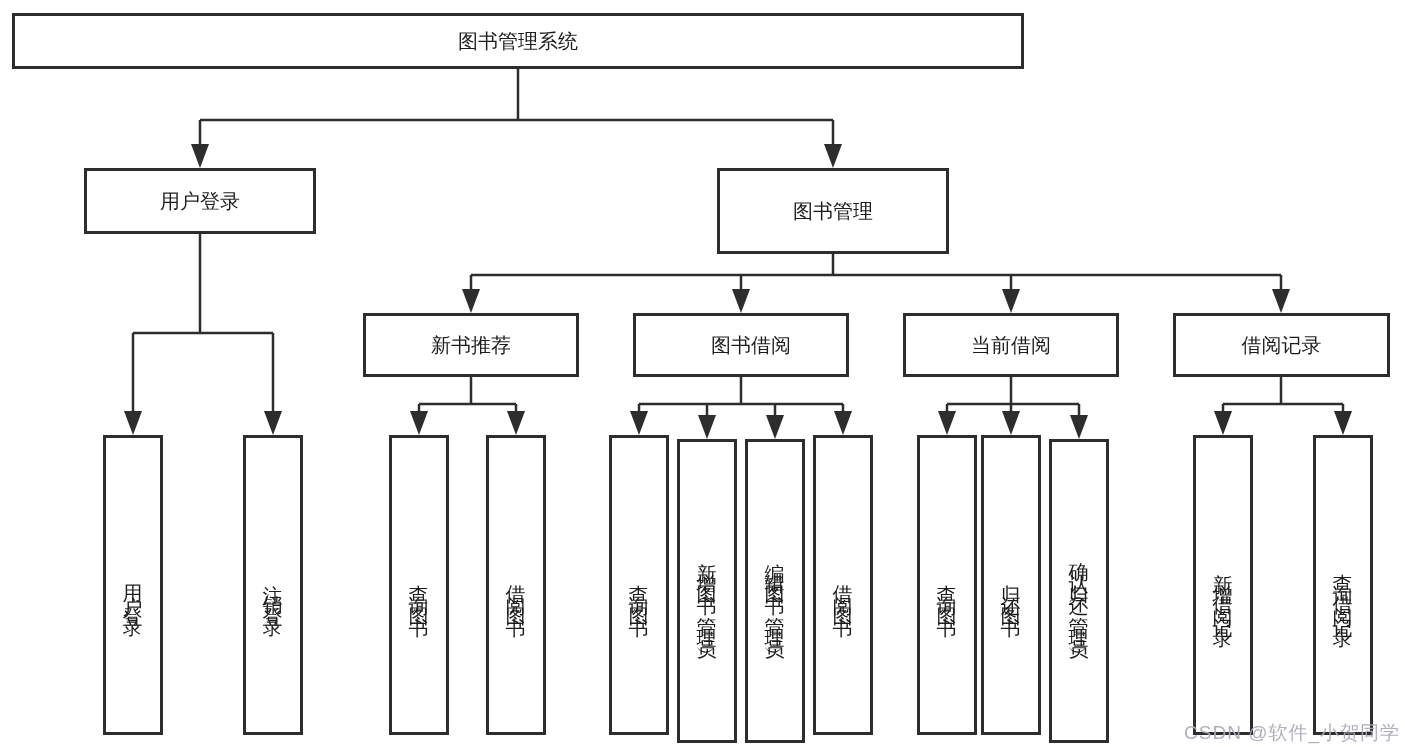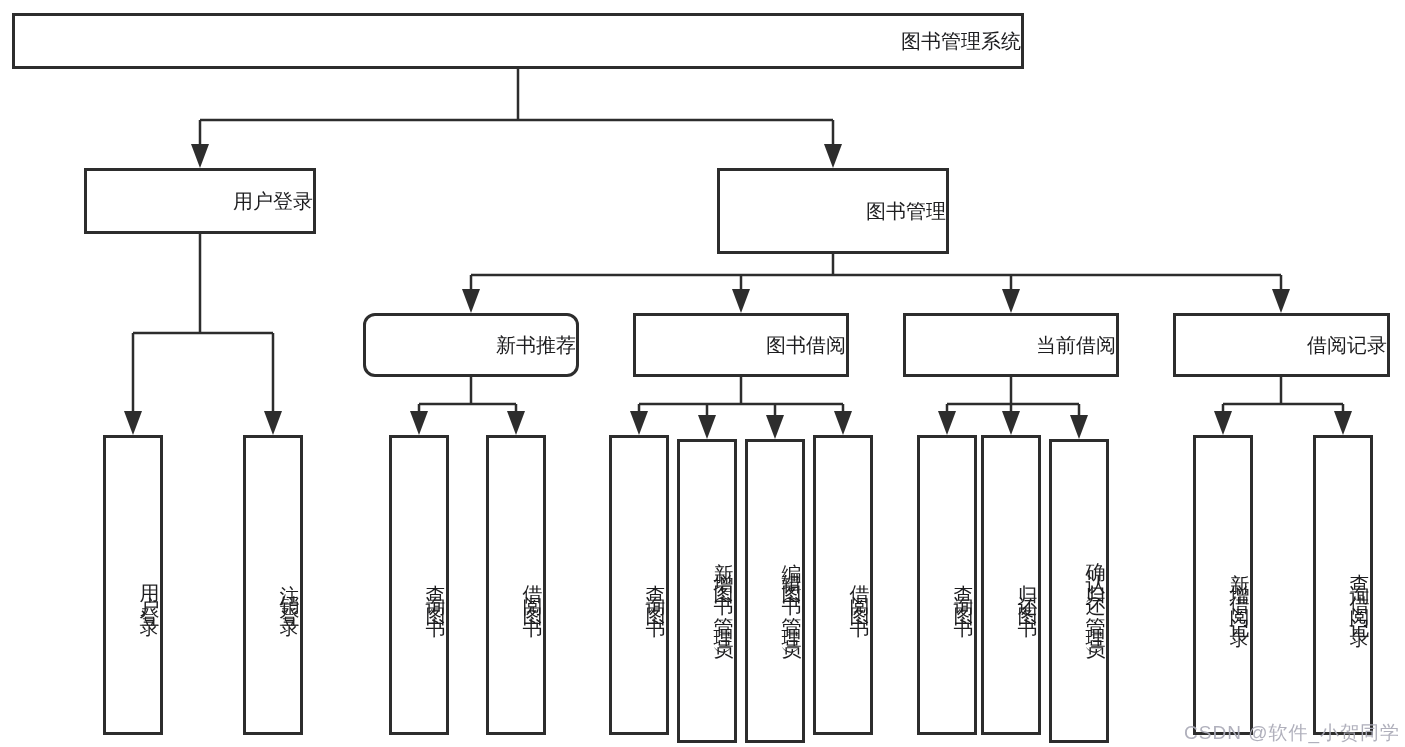--- a/index.html
+++ b/index.html
@@ -3,28 +3,28 @@
 <meta charset="utf-8">
 <style>
   html,body{margin:0;padding:0;background:#fff;}
   .canvas{
     position:relative;width:1405px;height:747px;background:#ffffff;
     font-family:"Liberation Sans","DejaVu Sans",sans-serif;overflow:hidden;
   }
   .wires{position:absolute;left:0;top:0;width:1405px;height:747px;}
   .box{
     position:absolute;background:#ffffff;border:3px solid #2d2d2d;
-    box-sizing:border-box;display:flex;align-items:center;justify-content:flex-end;
+    box-sizing:border-box;display:flex;align-items:center;justify-content:center;
     color:#1d1d1f;font-size:20px;z-index:2;
   }
   .hl{white-space:nowrap;}
   .b-root{left:12px;top:13px;width:1012px;height:56px;}
   .b-login{left:84px;top:168px;width:232px;height:66px;}
   .b-mgmt{left:717px;top:168px;width:232px;height:86px;}
-  .b-l3a{left:363px;top:313px;width:216px;height:64px;border-radius:12px;}
+  .b-l3a{left:363px;top:313px;width:216px;height:64px;}
   .b-l3b{left:633px;top:313px;width:216px;height:64px;padding-left:20px;}
   .b-l3c{left:903px;top:313px;width:216px;height:64px;}
   .b-l3d{left:1173px;top:313px;width:217px;height:64px;}
   .lf{top:435px;width:60px;height:300px;}
   .lf-off{top:439px;height:304px;}
   .vl{
     writing-mode:vertical-lr;text-orientation:mixed;
     letter-spacing:11px;line-height:1;padding-top:11px;white-space:nowrap;
   }
   .watermark{

